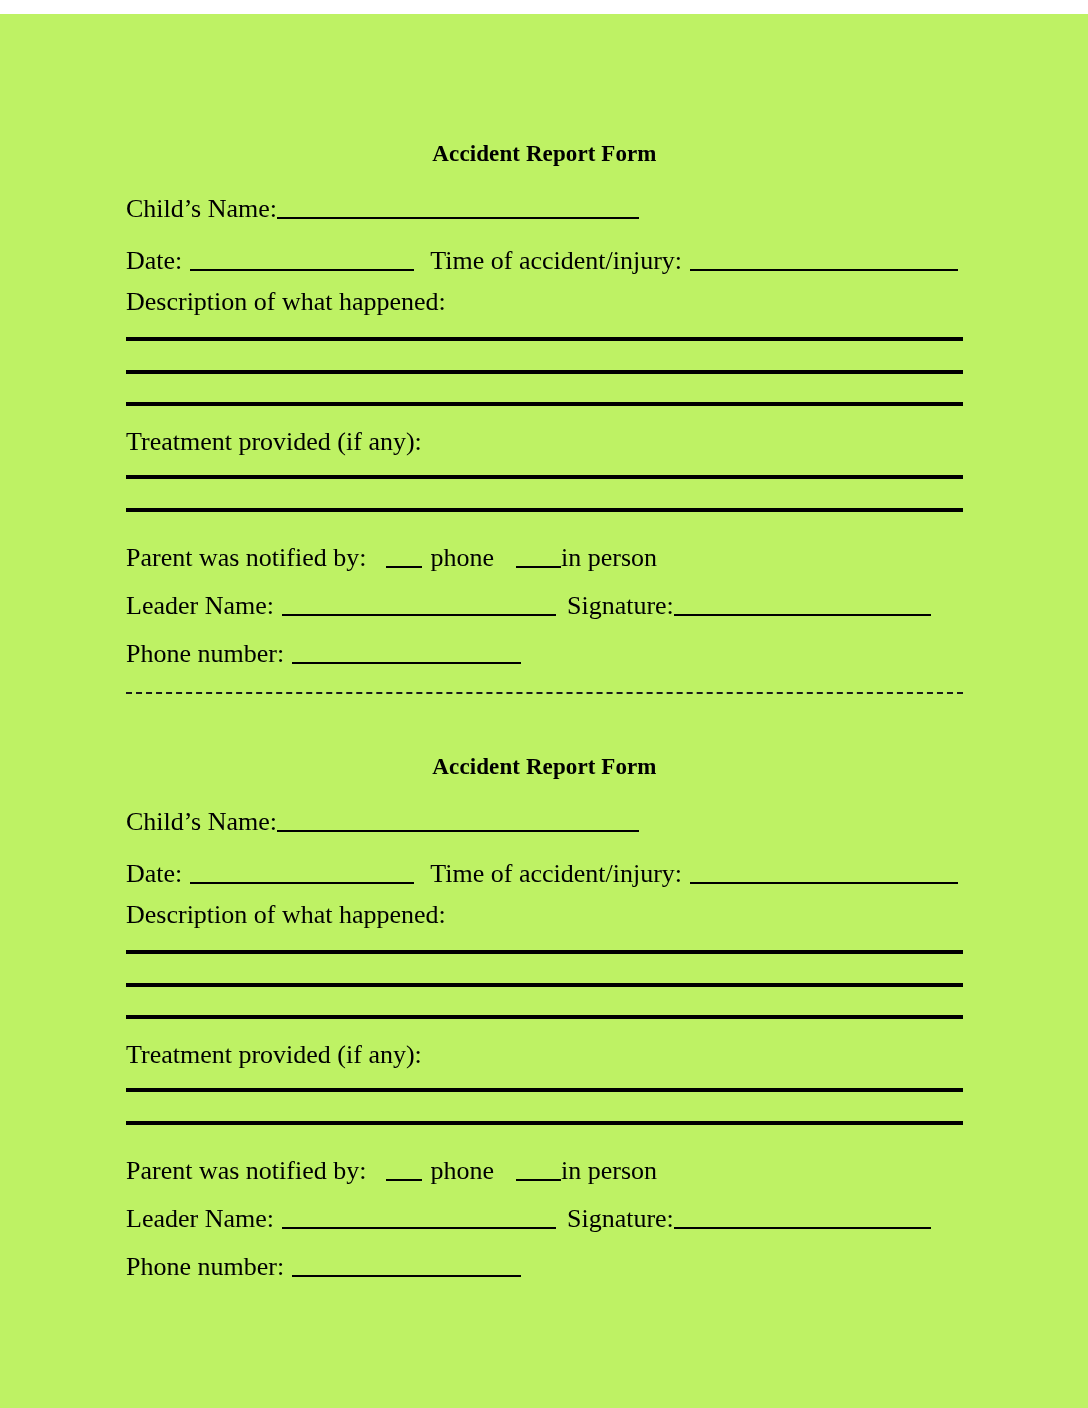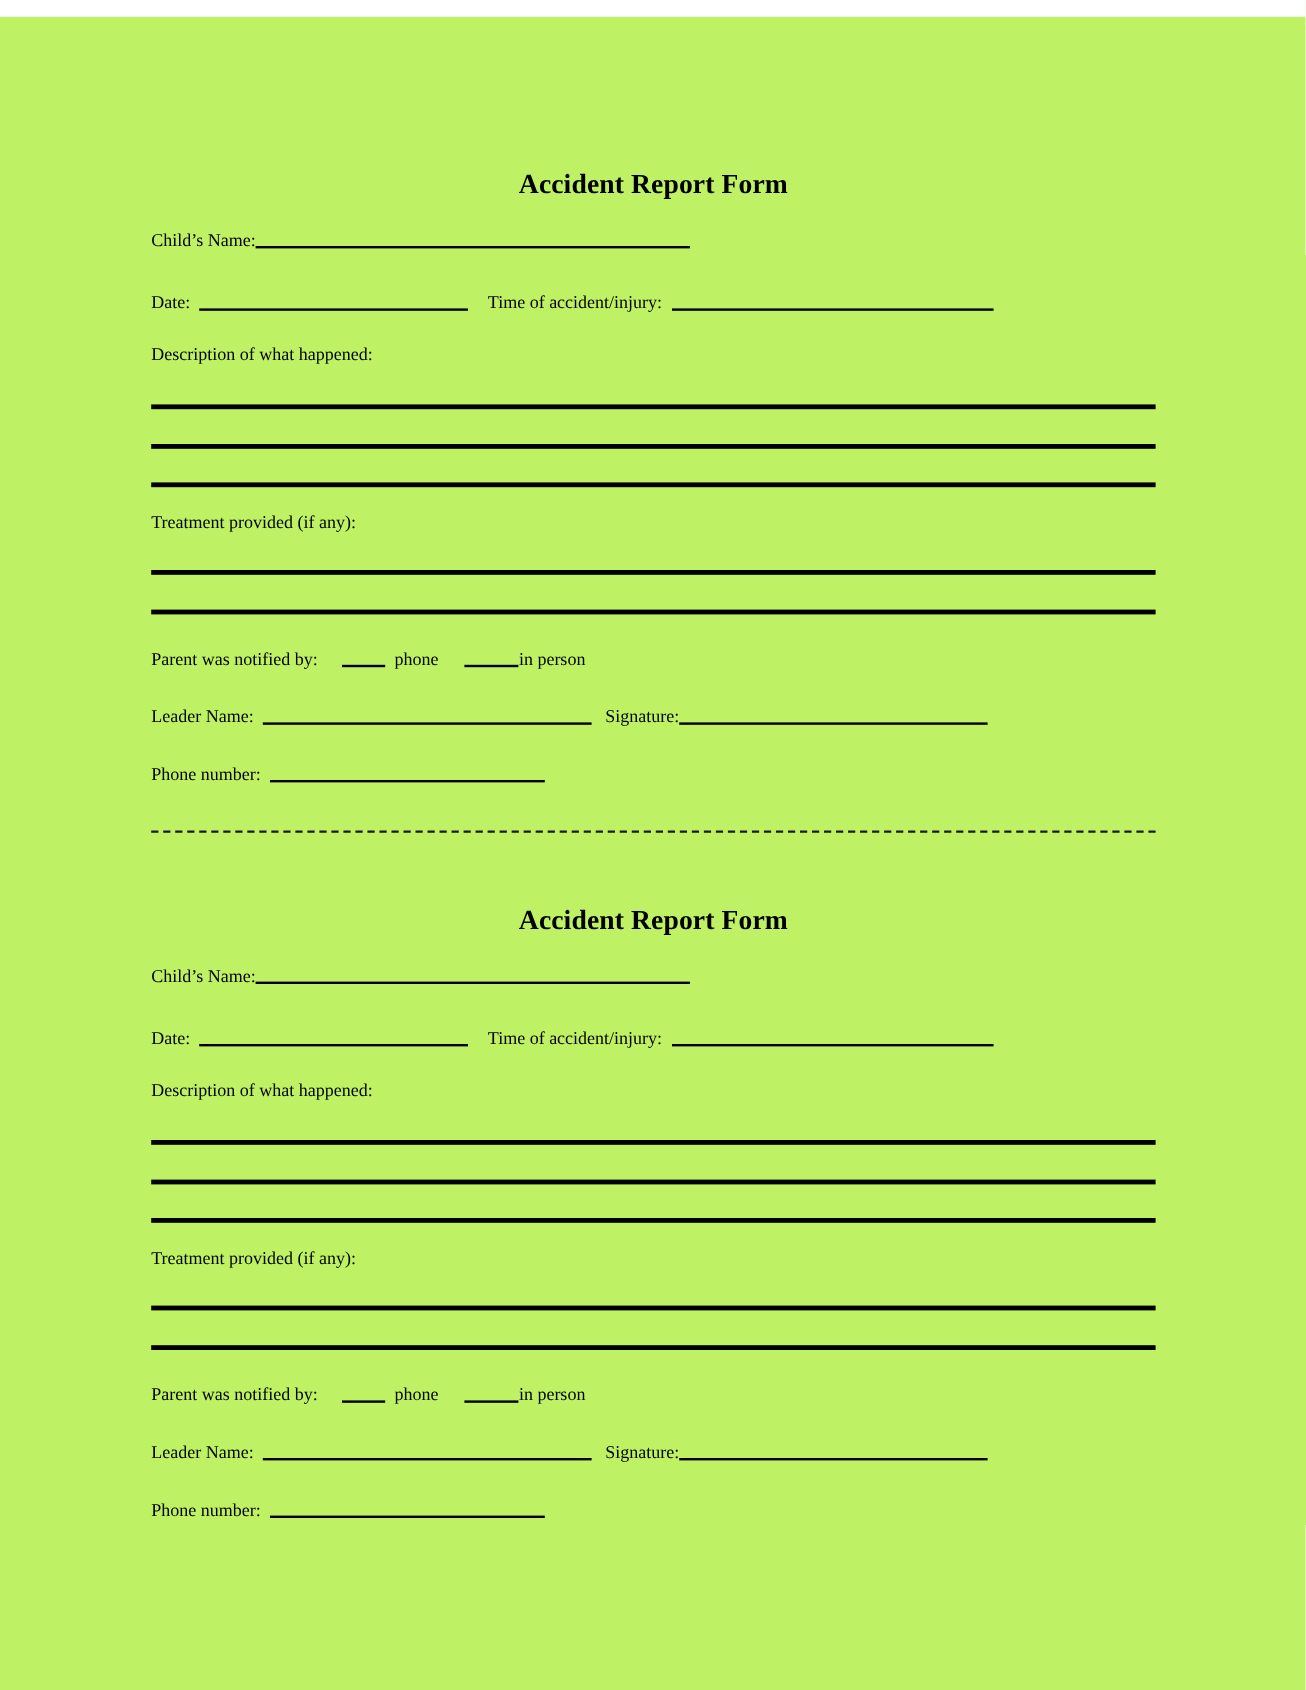--- a/index.html
+++ b/index.html
@@ -31,21 +31,21 @@
 
   .form-title {
     text-align: center;
     font-weight: bold;
     font-size: 23px;
     letter-spacing: 0.1px;
     line-height: 1;
   }
 
   .field-row {
-    font-size: 15px;
+    font-size: 26px;
     line-height: 1;
     white-space: nowrap;
   }
 
   .label {
     display: inline-block;
     vertical-align: baseline;
   }
 
   

